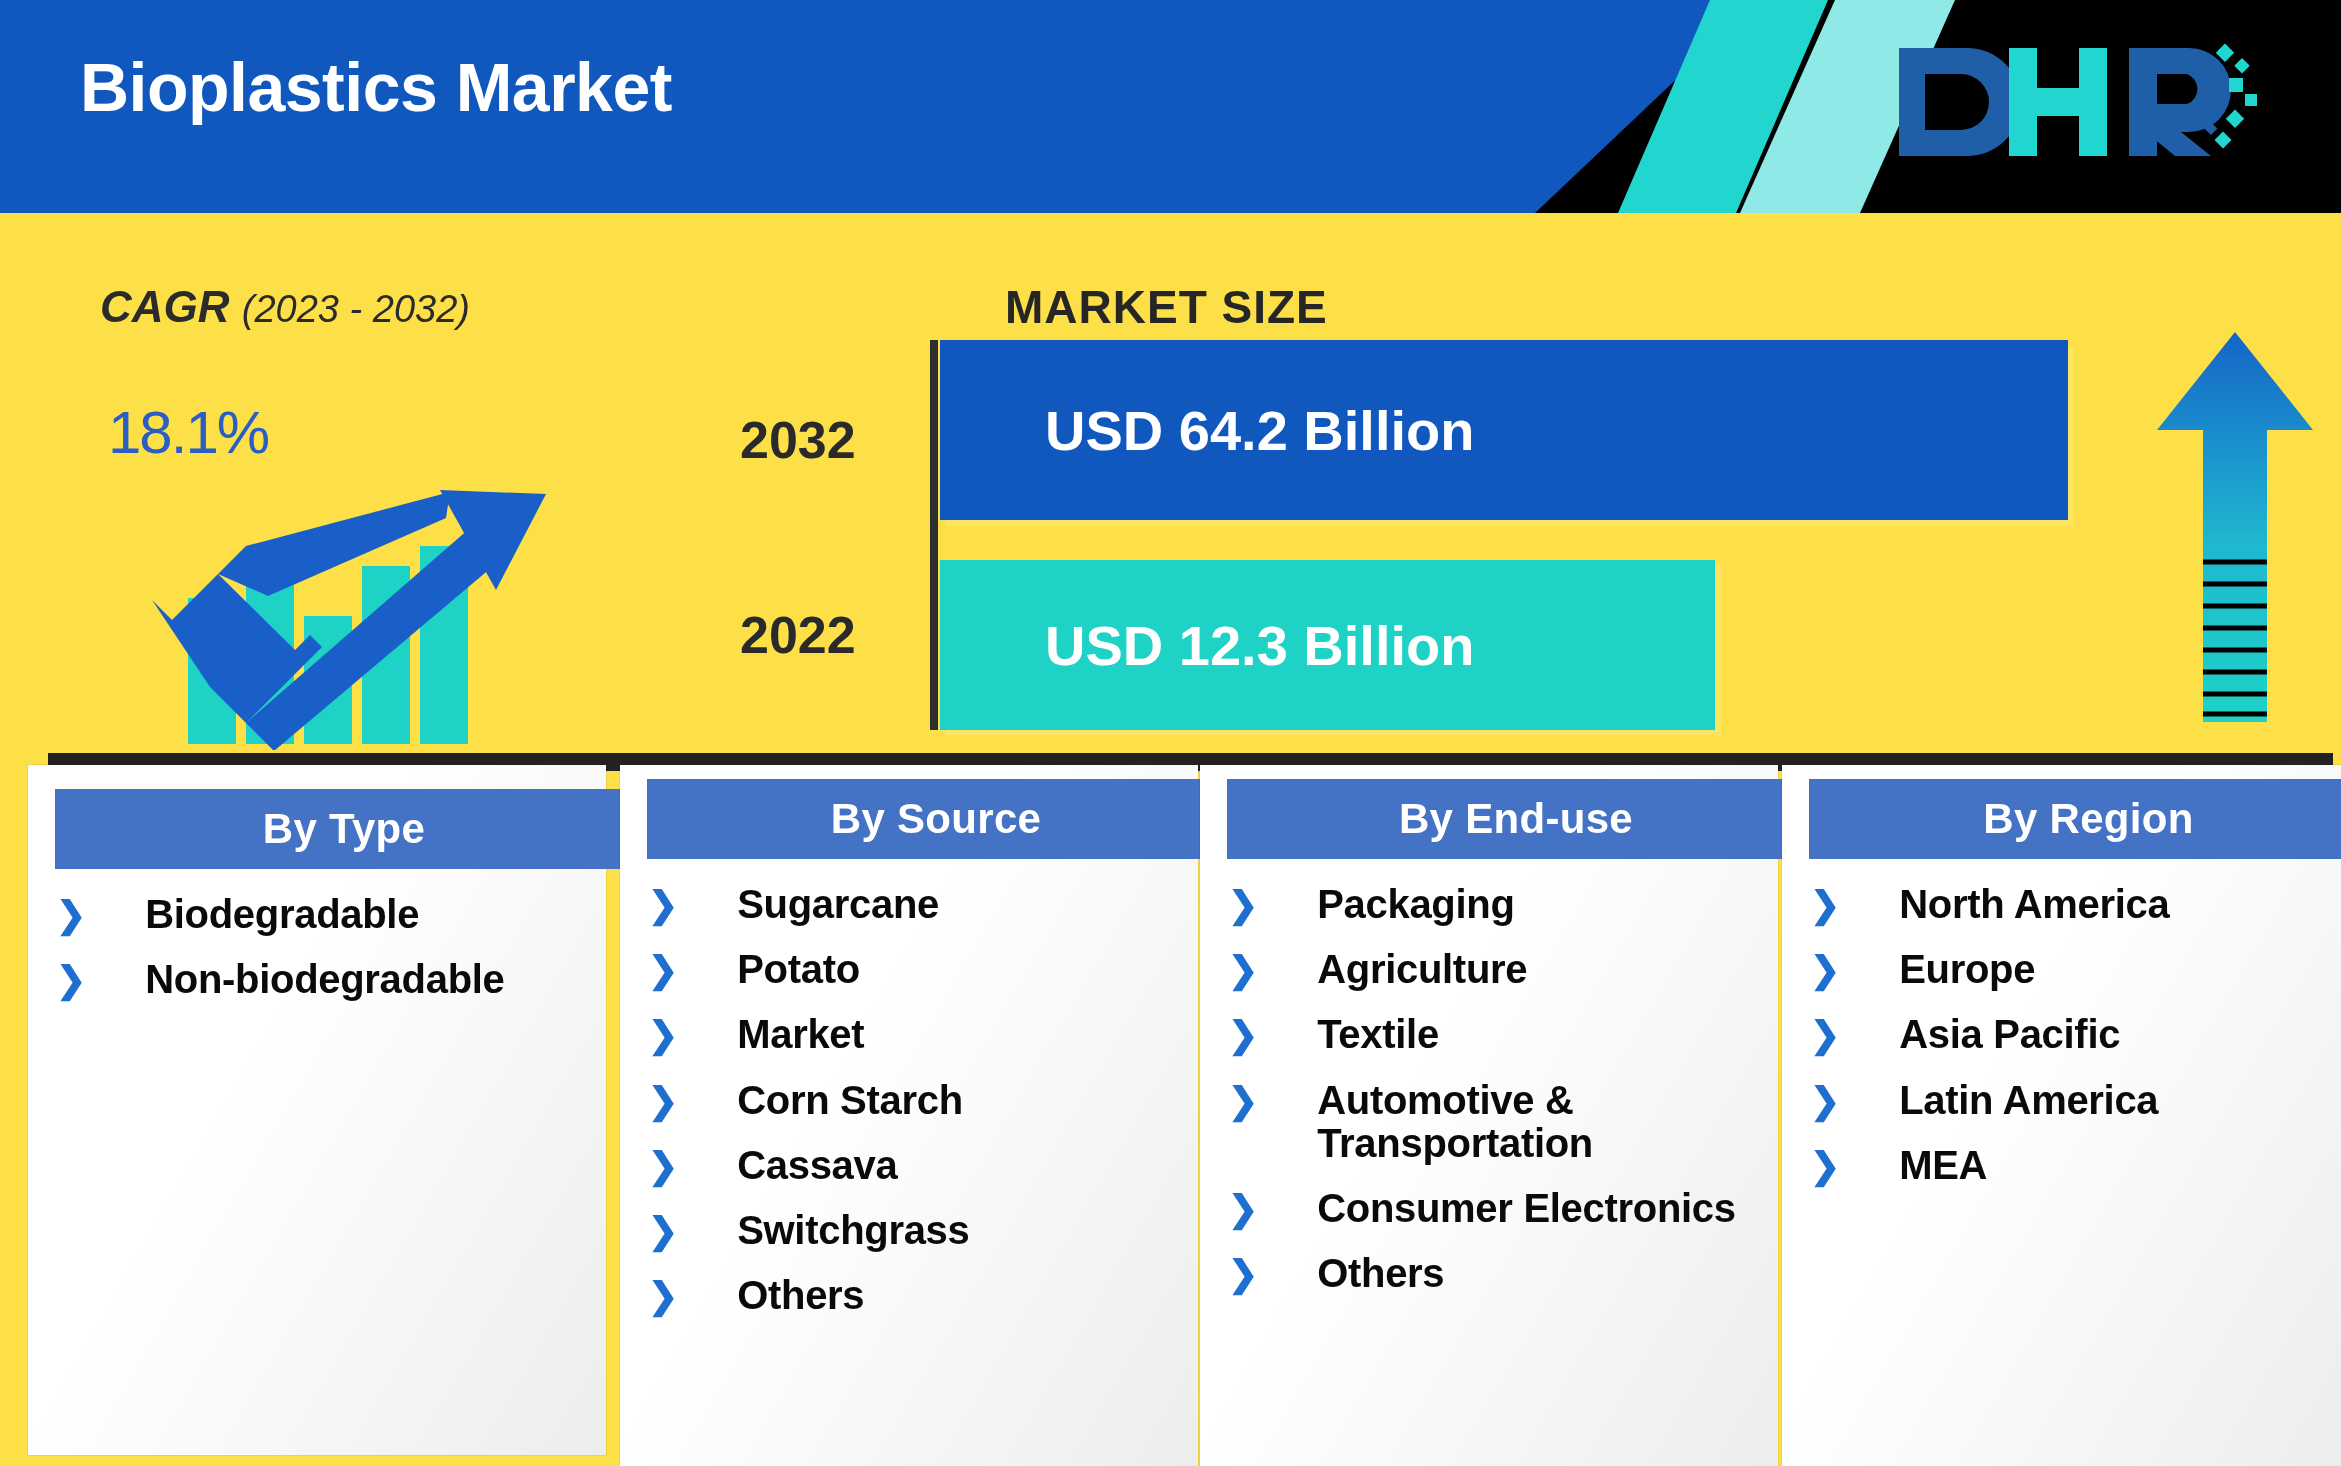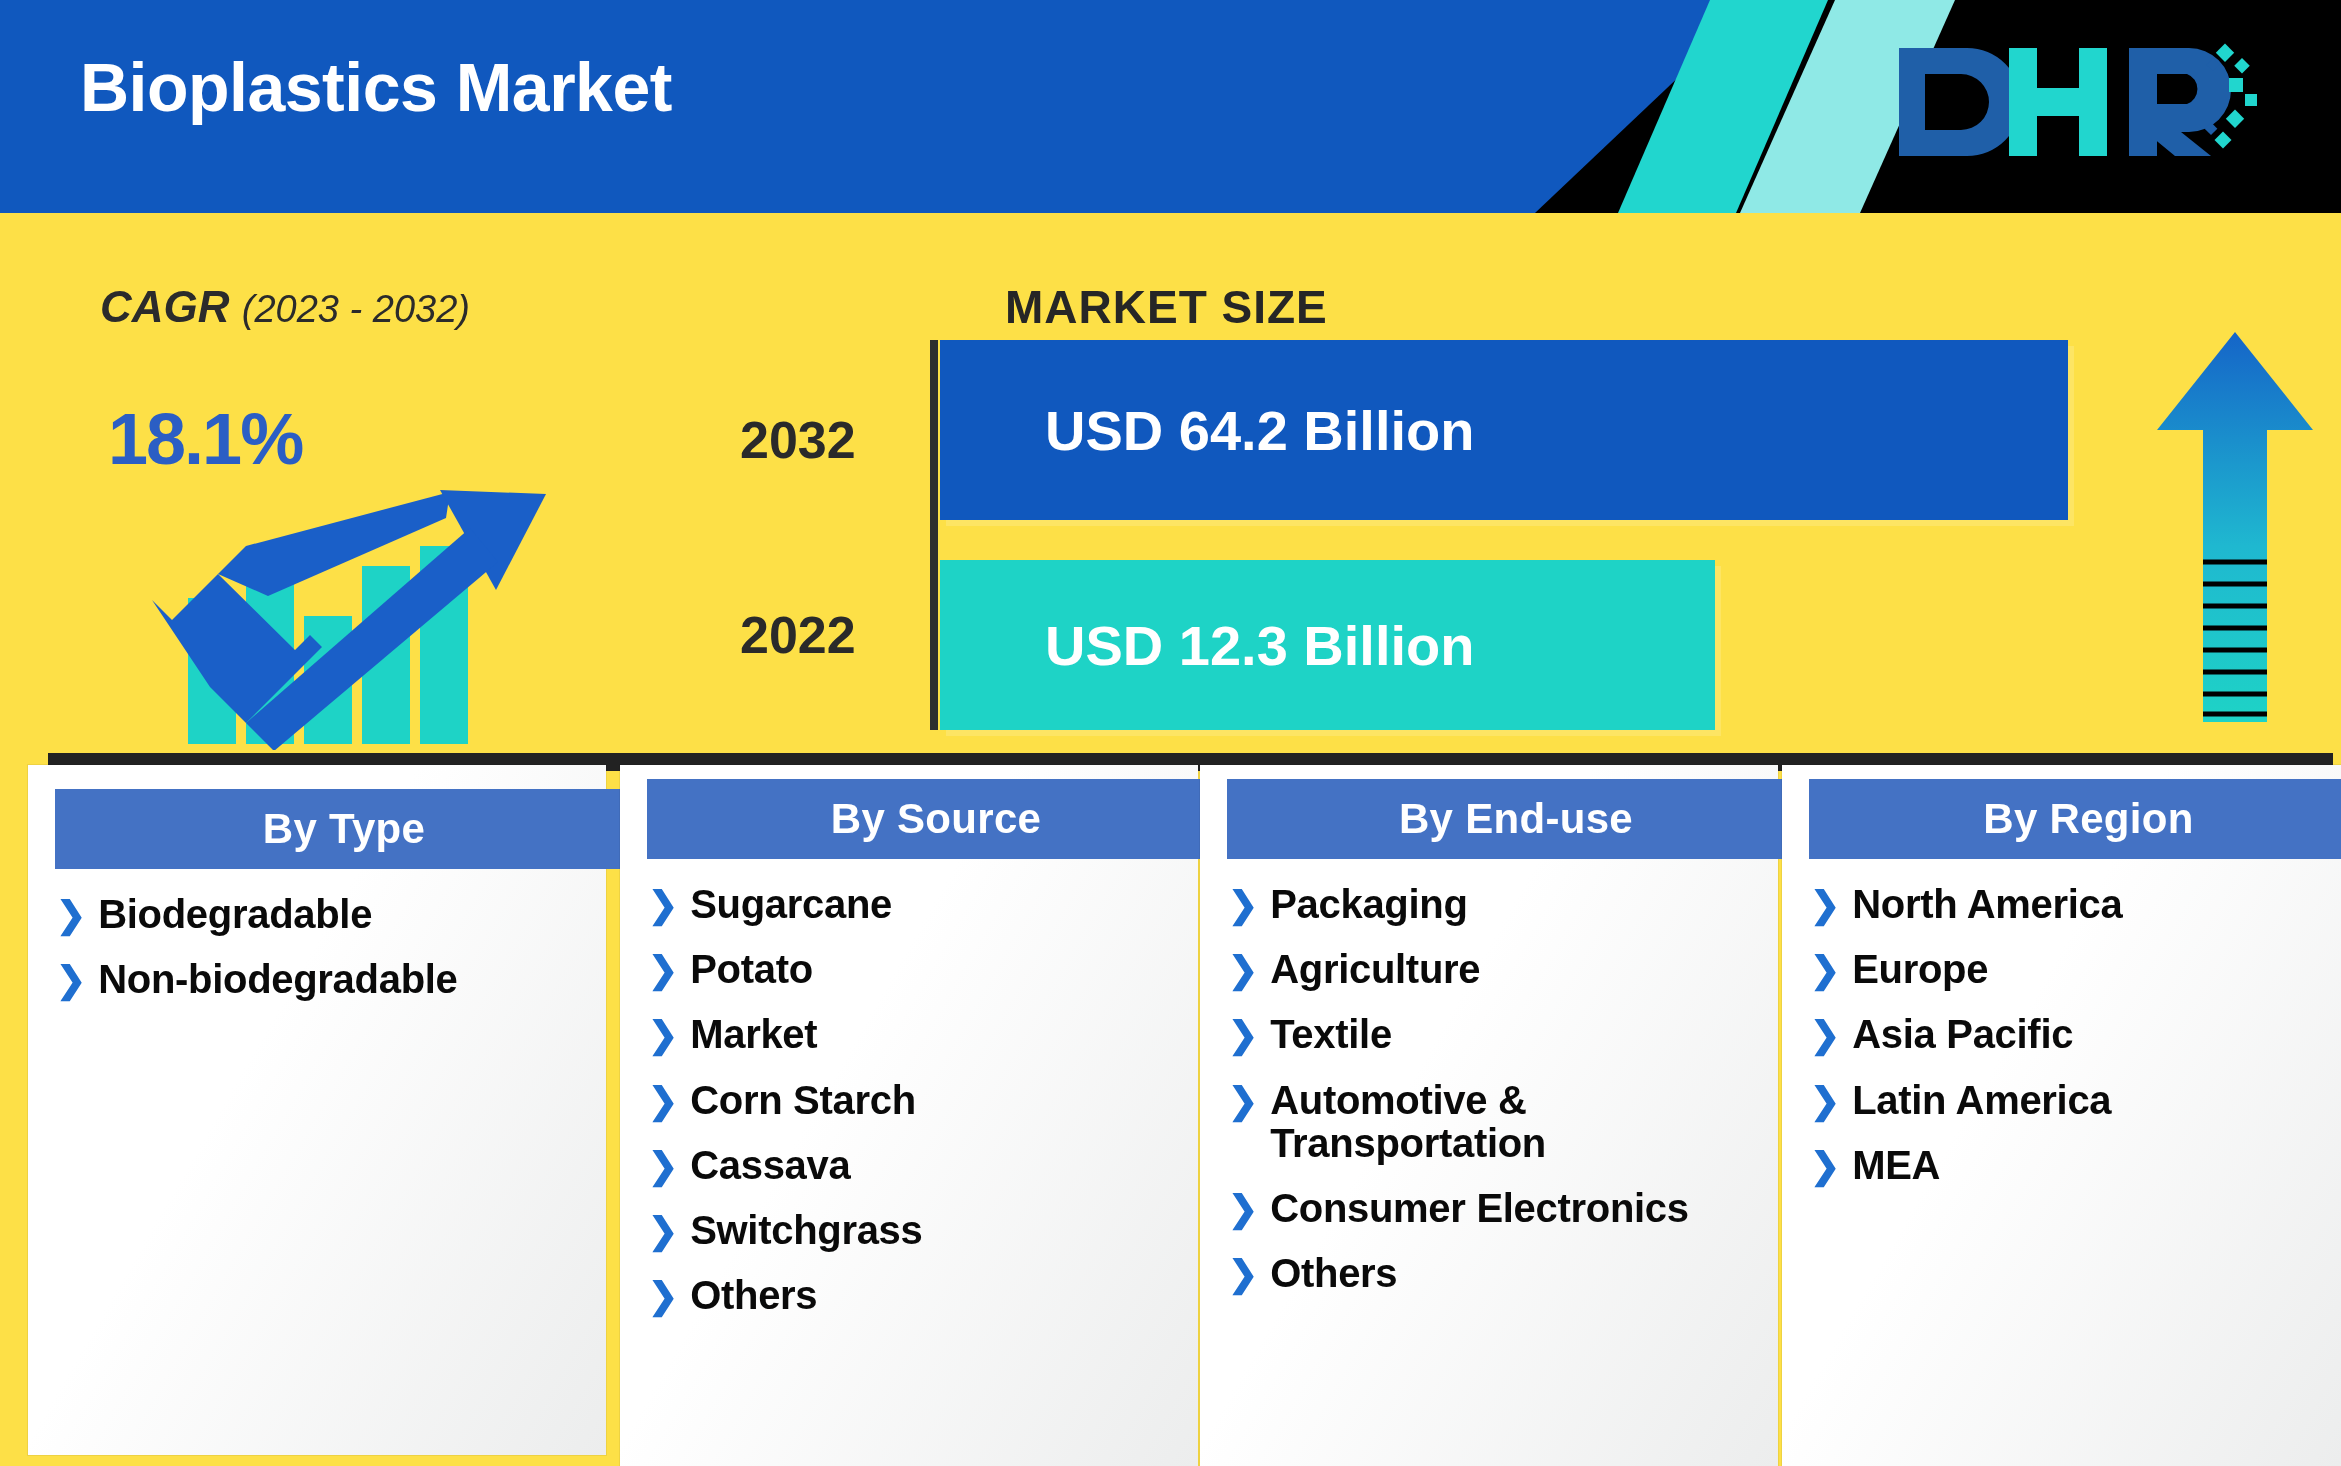--- a/index.html
+++ b/index.html
@@ -44,21 +44,21 @@
   .logo { position:absolute; right:72px; top:38px; width:380px; height:130px; }
 
   
   .cagr-label {
     position:absolute; left:100px; top:282px;
     font-size:44px; font-weight:700; color:#2b2b2b; white-space:nowrap;font-style:italic;
   }
   .cagr-label .years { font-weight:400; font-size:38px; }
   .cagr-value {
     position:absolute; left:108px; top:398px;
-    font-size:72px; font-weight:700; color:#2B5EC4; letter-spacing:-2px;
+    font-size:60px; font-weight:400; color:#2B5EC4; letter-spacing:-2px;
   }
   .cagr-icon { position:absolute; left:150px; top:490px; width:430px; height:260px; }
 
   
   .ms-label {
     position:absolute; left:1005px; top:280px;
     font-size:46px; font-weight:700; color:#262626; letter-spacing:1px;
   }
   .ms-axis {
     position:absolute; left:930px; top:340px; width:8px; height:390px;
@@ -119,21 +119,21 @@
 
   .list-item {
     display:flex; align-items:flex-start; margin-bottom:22px;
   }
   .chev {
     color:#1F6FD0; font-size:36px; font-weight:700;
     line-height:1.0; margin-right:12px; flex:0 0 auto; margin-top:4px;
   }
   .item-label {
     color:#0a0a0a; font-size:40px; font-weight:700;
-    line-height:1.08; letter-spacing:-0.3px;
+    line-height:1.08; letter-spacing:-0.3px;margin-left:47px;
   }
 </style>
 </head>
 <body>
 
 <div class="canvas">
 
   <div class="header">
     <div class="header-blue"></div>
     <div class="stripe stripe-cyan"></div>

